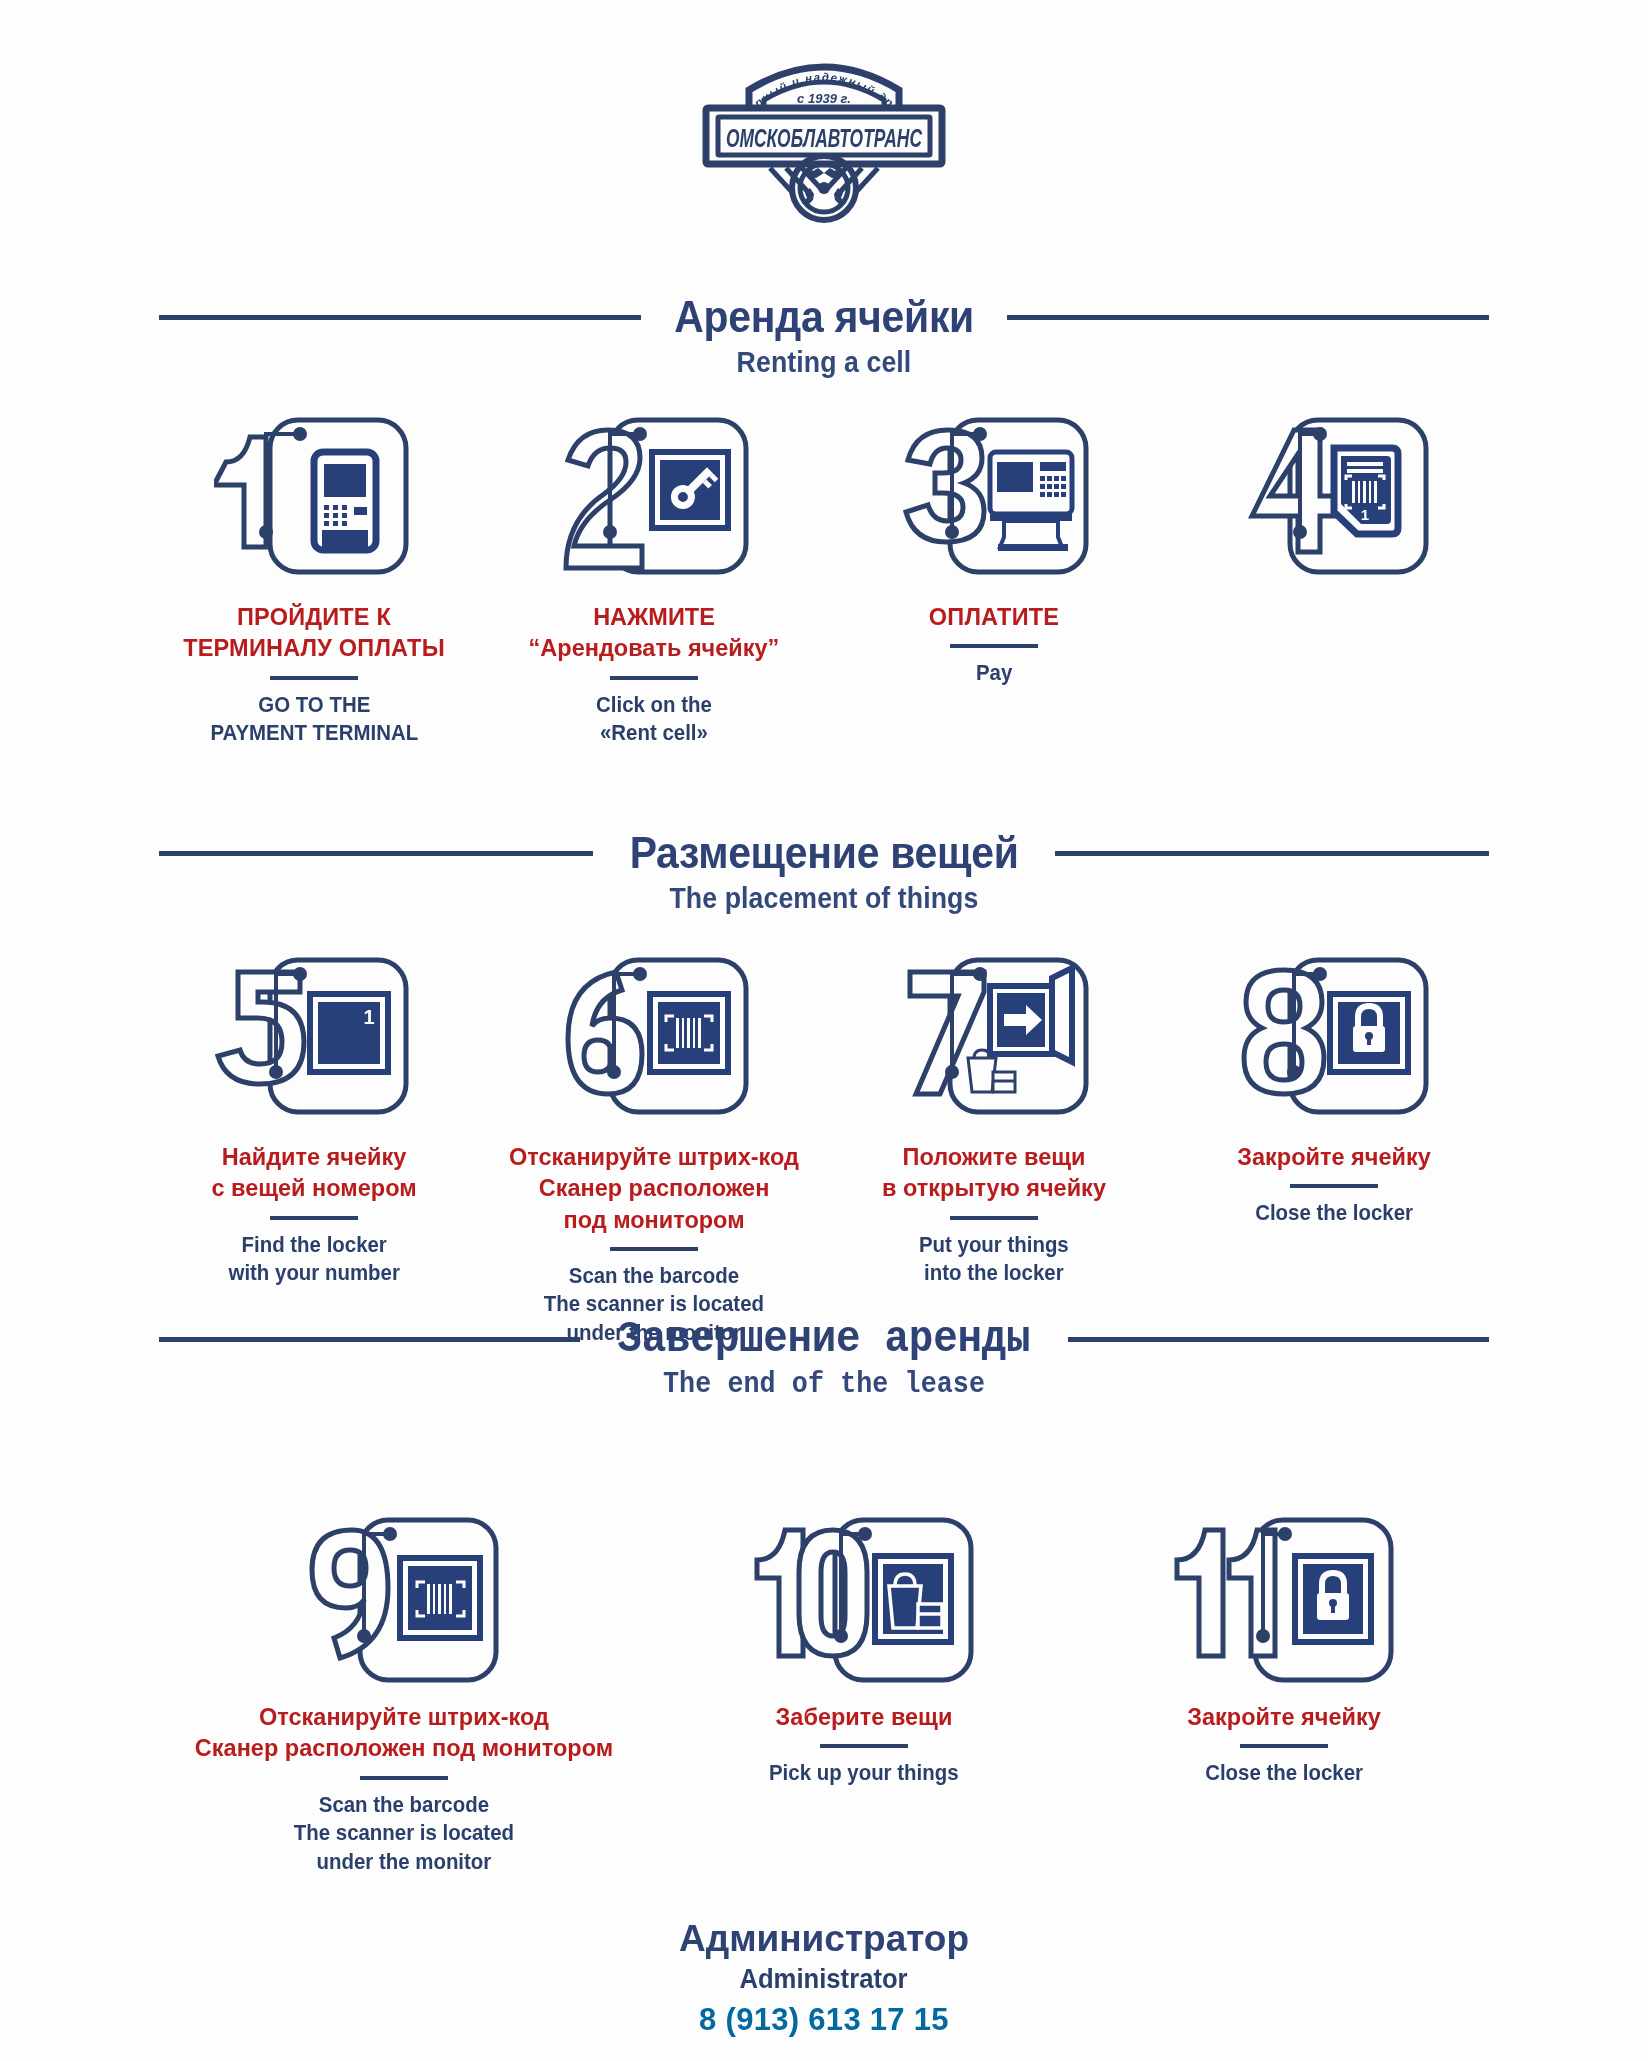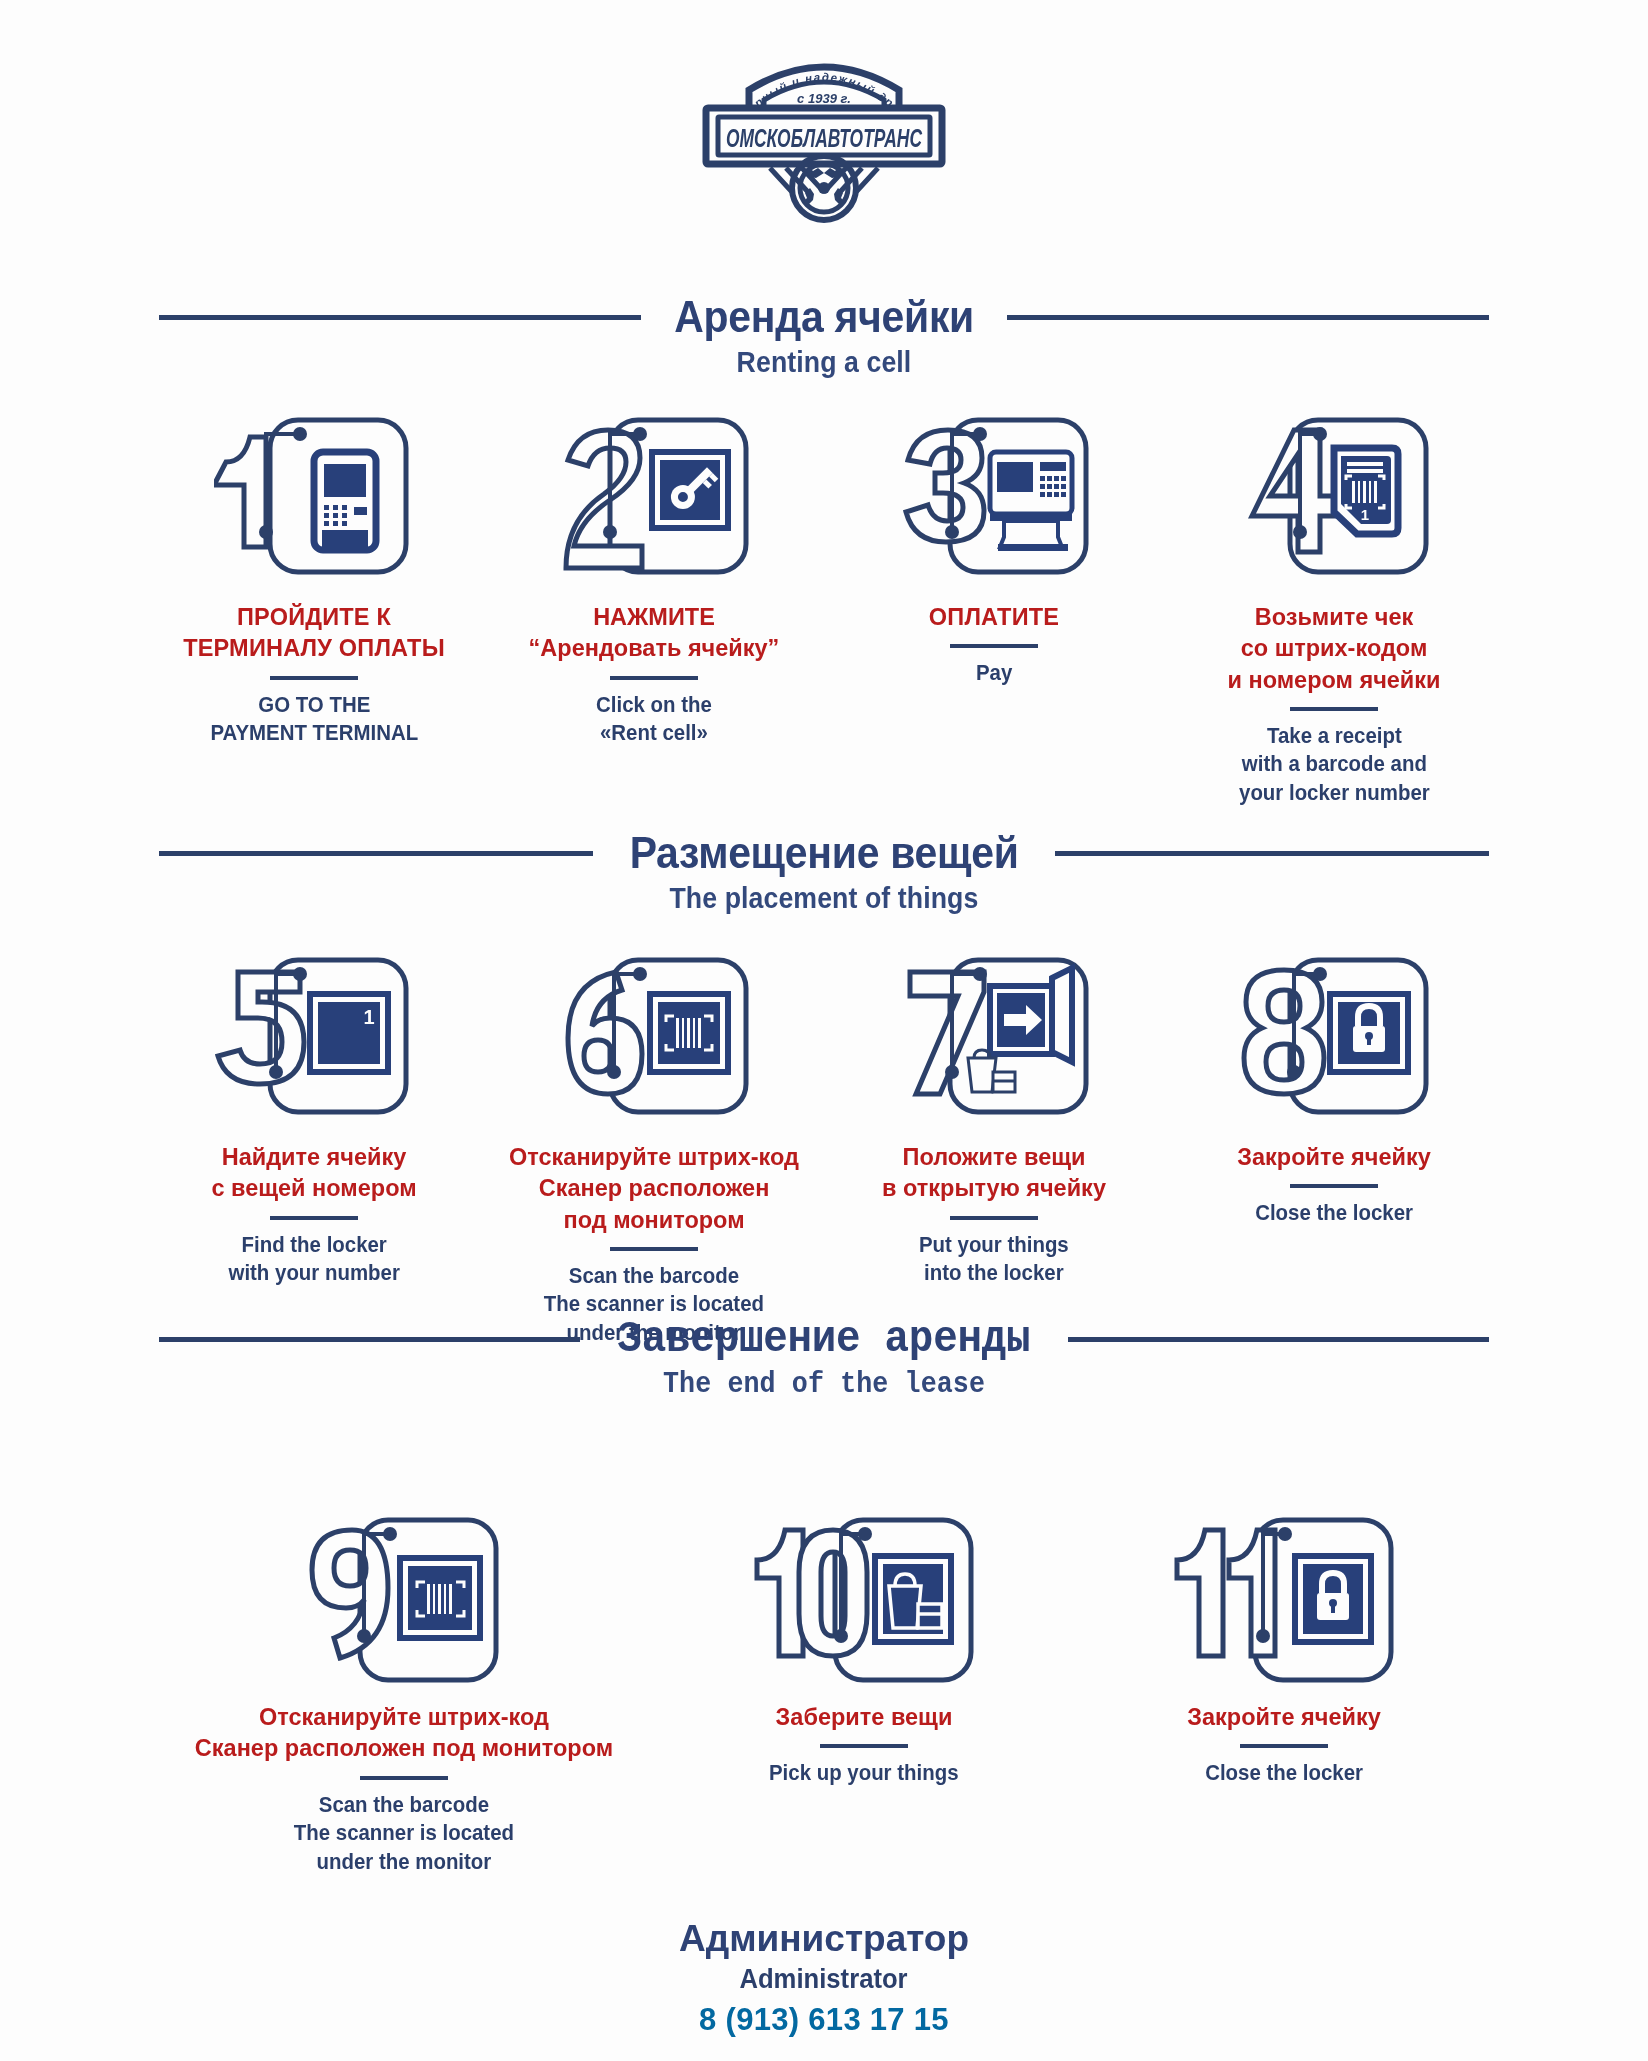--- a/index.html
+++ b/index.html
@@ -276,29 +276,20 @@
           <g fill="#fdfdfd">
             <rect x="118" y="69" width="3" height="22"></rect>
               <rect x="124" y="69" width="2" height="22"></rect>
             <rect x="129" y="69" width="3" height="22"></rect>
               <rect x="135" y="69" width="2" height="22"></rect>
             <rect x="140" y="69" width="3" height="22"></rect>
           </g>
           <text x="131" y="108" text-anchor="middle" font-family="'Liberation Sans', sans-serif" font-size="15" font-weight="700" fill="#fdfdfd">1</text>
         </svg>
       </div>
-      <div class="cap">
-        <div class="cap-ru">Возьмите чек
-со штрих-кодом
-и номером ячейки</div>
-        <div class="cap-rule"></div>
-        <div class="cap-en">Take a receipt
-with a barcode and
-your locker number</div>
-      </div>
     </div>
   </div>
 </div>
 
 <div class="block section-head" style="top:830px;">
   <div class="sh-row">
     <div class="sh-rule"></div>
     <div class="sh-title">Размещение вещей</div>
     <div class="sh-rule"></div>
   </div>

